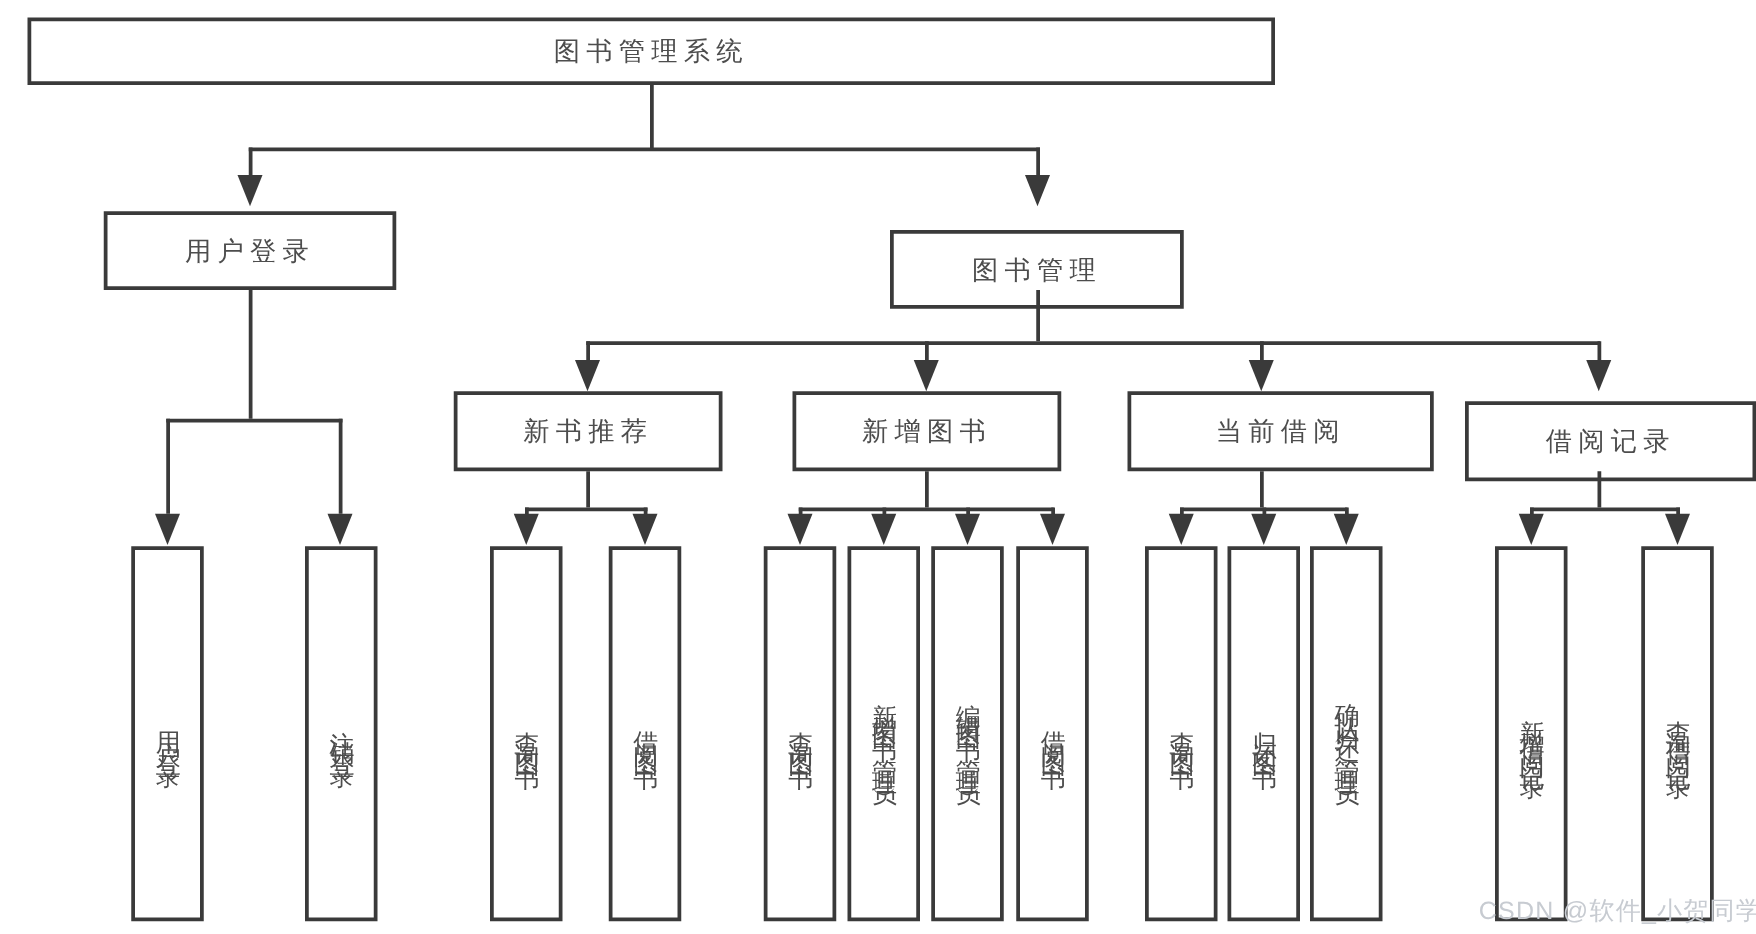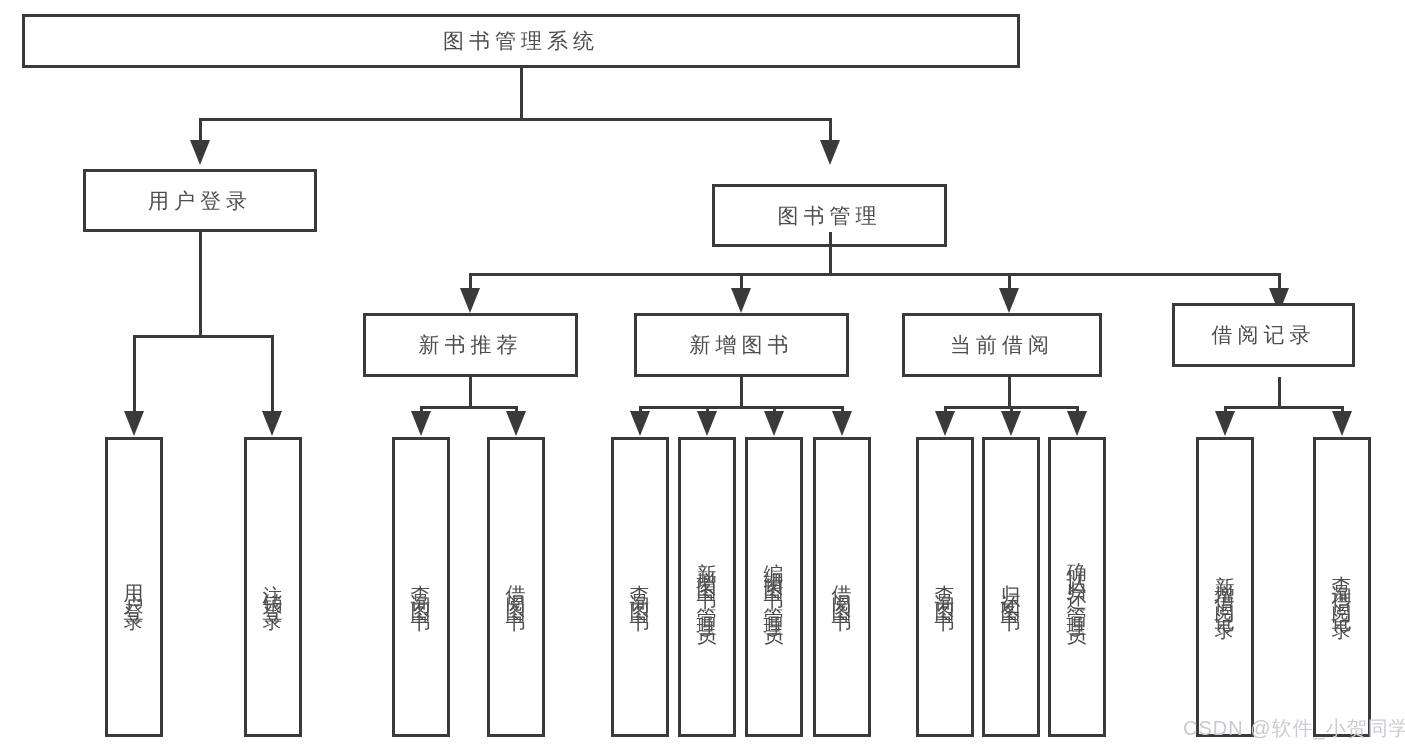--- a/index.html
+++ b/index.html
@@ -78,24 +78,24 @@
   <div class="arrow" style="left:999px;top:288px;"></div>
   <div class="v-line" style="left:1278px;top:273px;height:15px;"></div>
   <div class="arrow" style="left:1269px;top:288px;"></div>
 
   <div class="box" style="left:363px;top:313px;width:215px;height:64px;">
     <span class="lbl">新书推荐</span>
   </div>
   <div class="box" style="left:634px;top:313px;width:215px;height:64px;">
     <span class="lbl">新增图书</span>
   </div>
-  <div class="box" style="left:902px;top:313px;width:200px;height:64px;">
+  <div class="box" style="left:902px;top:313px;width:245px;height:64px;">
     <span class="lbl">当前借阅</span>
   </div>
-  <div class="box" style="left:1172px;top:303px;width:183px;height:64px;font-family:Liberation Serif, serif;">
+  <div class="box" style="left:1172px;top:321px;width:233px;height:64px;font-family:Liberation Serif, serif;">
     <span class="lbl">借阅记录</span>
   </div>
 
   <div class="v-line" style="left:469px;top:377px;height:29px;"></div>
   <div class="h-line" style="left:420px;top:406px;width:98px;"></div>
   <div class="v-line" style="left:420px;top:406px;height:6px;"></div>
   <div class="arrow" style="left:411px;top:411px;"></div>
   <div class="v-line" style="left:515px;top:406px;height:6px;"></div>
   <div class="arrow" style="left:506px;top:411px;"></div>
 

